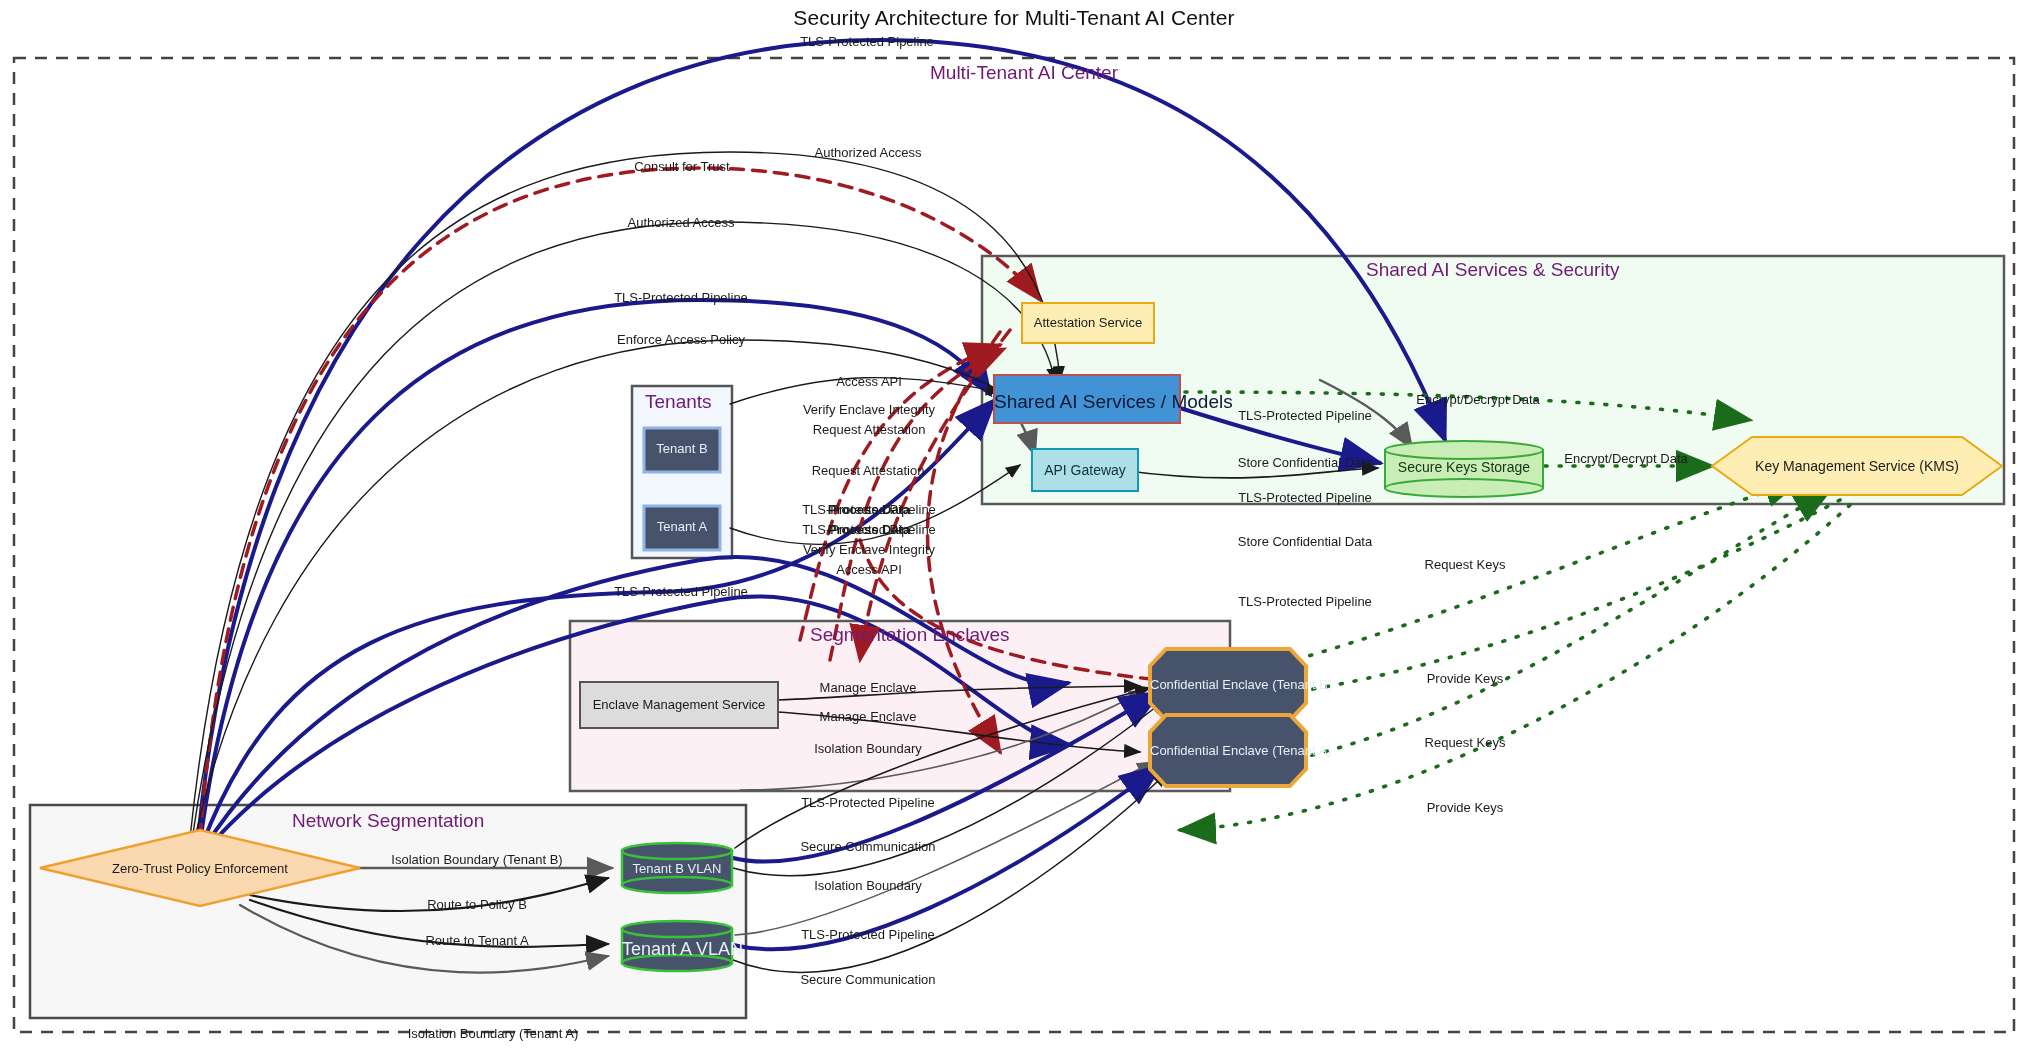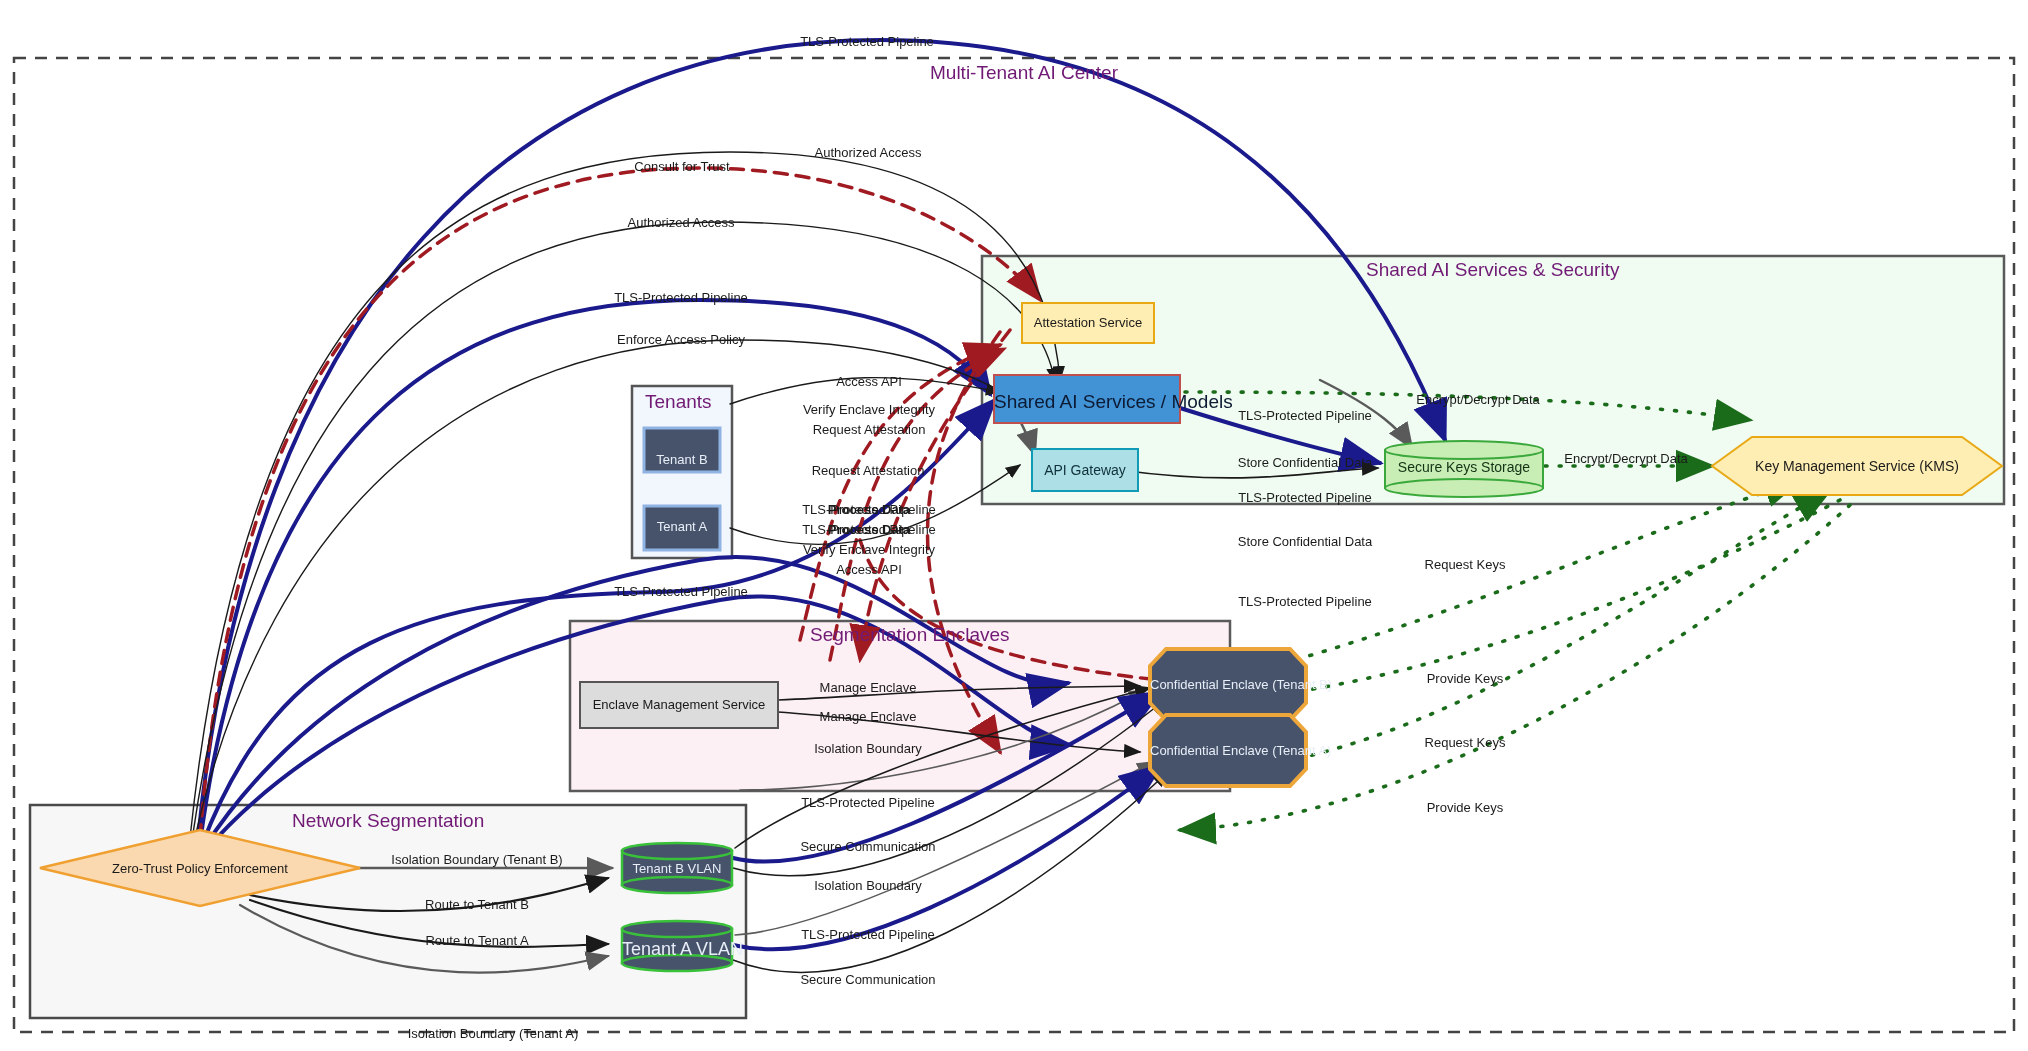--- a/index.html
+++ b/index.html
@@ -20,20 +20,21 @@
     position:absolute;font-size:13px;color:#1b1b1b;white-space:nowrap;
     transform:translate(-50%,-50%);
   }
   .edge-label.bold{font-weight:bold;}
 </style>
 </head>
 <body>
 
 <div id="stage">
 
+  <div class="diagram-title">Security Architecture for Multi-Tenant AI Center</div>
 
   <svg id="svgroot" viewBox="0 0 2028 1051">
     <defs>
       <marker id="ah-blue" markerWidth="11" markerHeight="9" refX="10" refY="4.5" orient="auto">
         <path d="M0,0 L11,4.5 L0,9 z" fill="#1a1a8c"></path>
       </marker>
       <marker id="ah-crimson" markerWidth="11" markerHeight="9" refX="10" refY="4.5" orient="auto">
         <path d="M0,0 L11,4.5 L0,9 z" fill="#a01a22"></path>
       </marker>
       <marker id="ah-green" markerWidth="11" markerHeight="9" refX="10" refY="4.5" orient="auto">
@@ -138,21 +139,21 @@
       <ellipse cx="677" cy="963" rx="55" ry="8" fill="#46536b" stroke="#3ac13a" stroke-width="2.5"></ellipse>
     </g>
   </svg>
 
   <div class="cluster-label" style="left:930px;top:62px;">Multi-Tenant AI Center</div>
   <div class="cluster-label" style="left:645px;top:391px;">Tenants</div>
   <div class="cluster-label" style="left:1366px;top:259px;">Shared AI Services &amp; Security</div>
   <div class="cluster-label" style="left:810px;top:624px;">Segmentation Enclaves</div>
   <div class="cluster-label" style="left:292px;top:810px;">Network Segmentation</div>
 
-  <div class="node-label" style="left:644px;top:441px;width:76px;font-size:13px;color:#e8eef7;margin-top:11px;">Tenant B</div>
+  <div class="node-label" style="left:644px;top:441px;width:76px;font-size:13px;color:#e8eef7;">Tenant B</div>
   <div class="node-label" style="left:644px;top:519px;width:76px;font-size:13px;color:#e8eef7;">Tenant A</div>
 
   <div class="node-label" style="left:1022px;top:315px;width:132px;font-size:13px;color:#1a1a1a;">Attestation Service</div>
   <div class="node-label" style="left:994px;top:391px;width:186px;font-size:19px;color:#0d1a33;">Shared AI Services / Models</div>
   <div class="node-label" style="left:1032px;top:462px;width:106px;font-size:14px;color:#10303a;">API Gateway</div>
   <div class="node-label" style="left:1385px;top:459px;width:158px;font-size:14px;color:#143314;">Secure Keys Storage</div>
   <div class="node-label" style="left:1712px;top:458px;width:290px;font-size:14px;color:#1a1a1a;">Key Management Service (KMS)</div>
 
   <div class="node-label" style="left:580px;top:697px;width:198px;font-size:13px;color:#1a1a1a;">Enclave Management Service</div>
   <div class="node-label" style="left:1150px;top:677px;width:156px;font-size:13px;color:#e8eef7;">Confidential Enclave (Tenant B)</div>
@@ -193,18 +194,18 @@
       <div class="edge-label" style="left: 1465px; top: 807px;">Provide Keys</div>
       <div class="edge-label" style="left: 868px; top: 687px;">Manage Enclave</div>
       <div class="edge-label" style="left: 868px; top: 716px;">Manage Enclave</div>
       <div class="edge-label" style="left: 868px; top: 748px;">Isolation Boundary</div>
       <div class="edge-label" style="left: 868px; top: 802px;">TLS-Protected Pipeline</div>
       <div class="edge-label" style="left: 868px; top: 846px;">Secure Communication</div>
       <div class="edge-label" style="left: 868px; top: 885px;">Isolation Boundary</div>
       <div class="edge-label" style="left: 868px; top: 934px;">TLS-Protected Pipeline</div>
       <div class="edge-label" style="left: 868px; top: 979px;">Secure Communication</div>
       <div class="edge-label" style="left: 477px; top: 859px;">Isolation Boundary (Tenant B)</div>
-      <div class="edge-label" style="left: 477px; top: 904px;">Route to Tenant B</div>
+      <div class="edge-label" style="left: 477px; top: 904px;">Route to Policy B</div>
       <div class="edge-label" style="left: 477px; top: 940px;">Route to Tenant A</div>
       <div class="edge-label" style="left: 477px; top: 1033px; margin-left: 16px;">Isolation Boundary (Tenant A)</div>
     </div>
 
 </div>
 
 </body></html>

